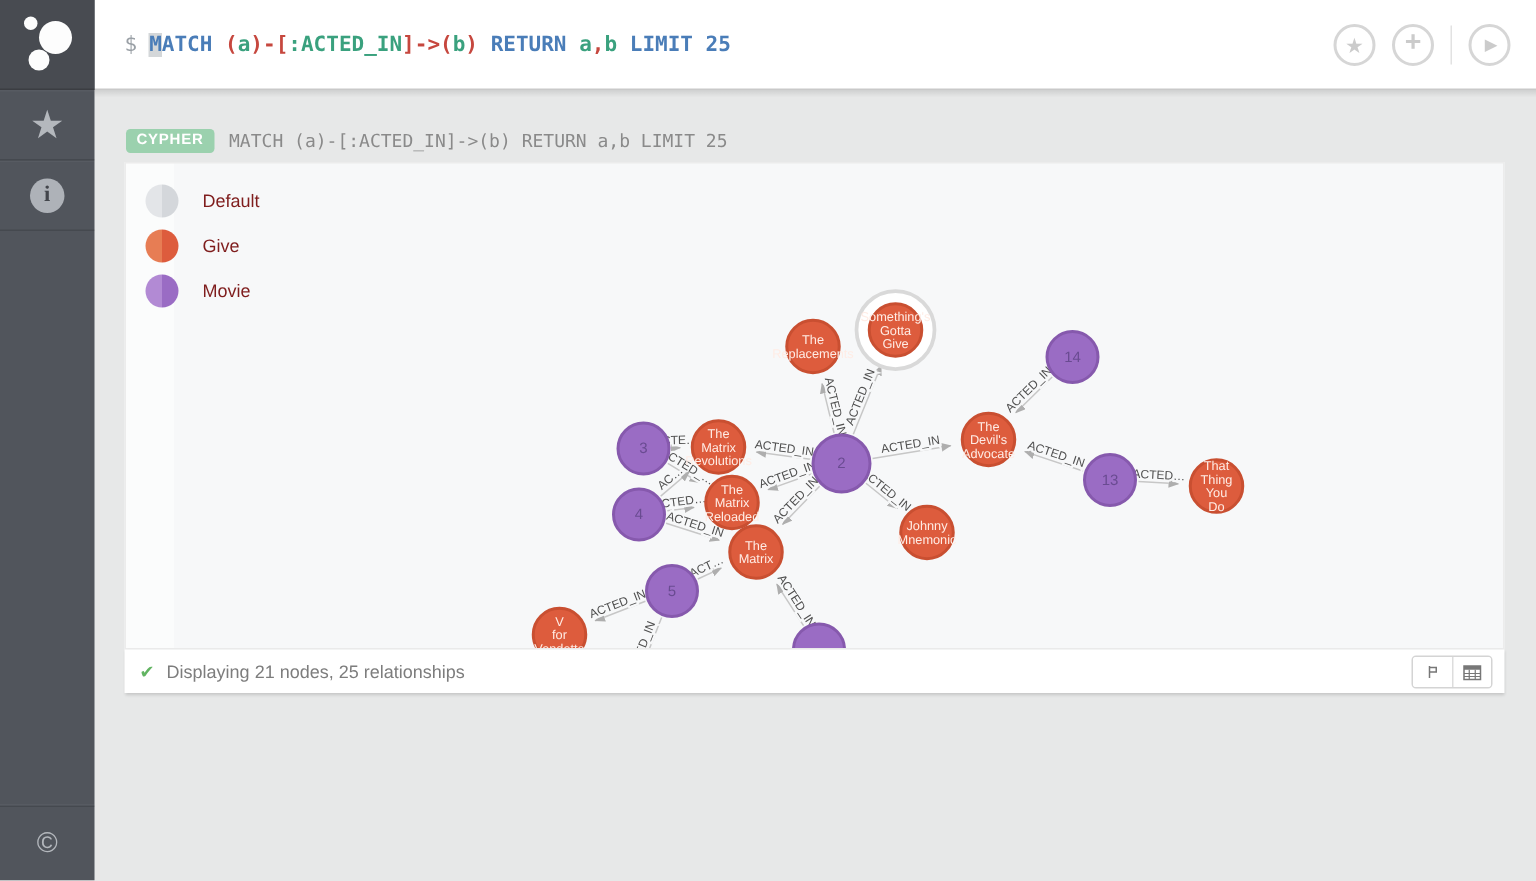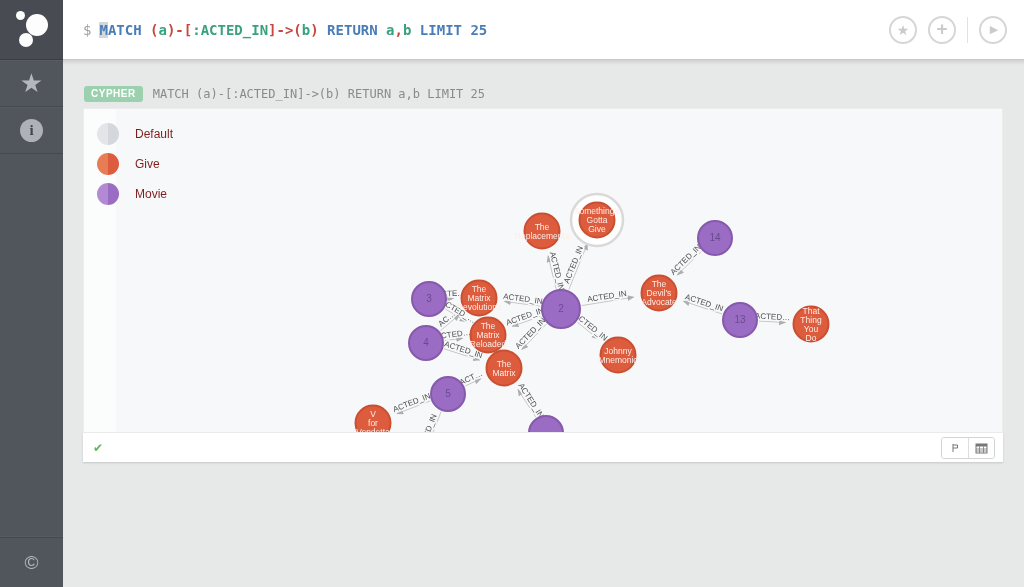--- a/index.html
+++ b/index.html
@@ -299,20 +299,21 @@
             <text class="node-label-movie" text-anchor="middle" x="289" y="308"><tspan x="289">V</tspan><tspan x="289" dy="9">for</tspan><tspan x="289" dy="9">Vendetta</tspan></text>
           </g>
           <g>
             <circle cx="462" cy="324" r="17" fill="#9a6cc4" stroke="#8659ad" stroke-width="2"></circle>
           </g>
         </svg>
     </div>
 
     <div class="statusbar">
       <span class="status-check">✔</span>
+      <span class="status-text">Displaying 21 nodes, 25 relationships</span>
       <div class="view-toggle">
         <div class="vt-btn">
           <svg width="12" height="12" viewBox="0 0 12 12">
             <path d="M4 2 L4 10 M4 3 L8.5 3 L8.5 6 L4 6" fill="none" stroke="#777" stroke-width="1"></path>
           </svg>
         </div>
         <div class="vt-btn">
           <svg width="13" height="11" viewBox="0 0 13 11">
             <rect x="1" y="1" width="11" height="9" fill="none" stroke="#777" stroke-width="1"></rect>
             <rect x="1" y="1" width="11" height="2.5" fill="#777"></rect>

